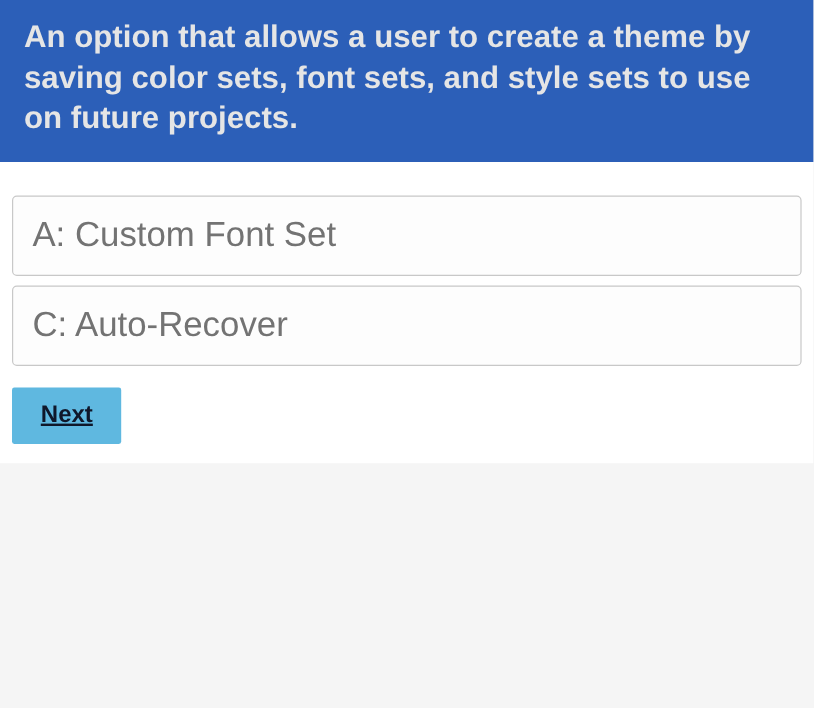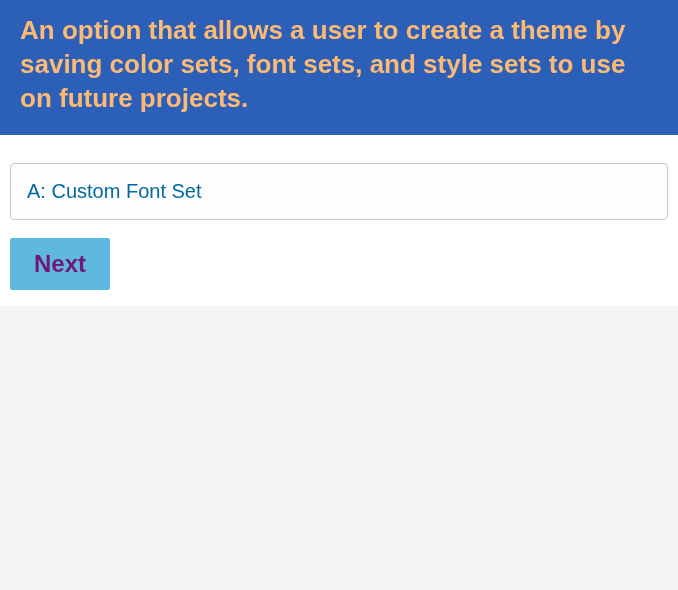--- a/index.html
+++ b/index.html
@@ -9,64 +9,68 @@
     }
     body {
       font-family: Arial, Helvetica, sans-serif;
       width: 678px;
       height: 590px;
       background: #f5f5f5;
       overflow: hidden;
     }
     .question-header {
       background: #2c5fb8;
-      color: #fdba74;
+      color: #e5e5e5;
       padding: 14px 20px 20px 20px;
       font-size: 26px;
       font-weight: bold;
       line-height: 1.3;
     }
     .answers-container {
       background: #ffffff;
       padding: 28px 10px 16px 10px;
     }
     .answer-option {
       border: 1px solid #c8c8c8;
       border-radius: 4px;
       padding: 16px 16px;
       margin-bottom: 8px;
-      font-size: 20px;
-      color: #0369a1;
+      font-size: 29px;
+      color: #737373;
       cursor: pointer;
       background: #fdfdfd;
     }
     .next-button {
       display: inline-block;
       background: #5fb8e0;
-      color: #701a75;
+      color: #0f172a;
       border: none;
       padding: 12px 24px;
-      font-size: 24px;
+      font-size: 20px;
       font-weight: bold;
       margin-top: 10px;
       cursor: pointer;
       border-radius: 2px;
+      text-decoration: underline;
     }
   </style>
 </head>
 <body>
 
 <div class="question-header">
   <span>An option that allows a user to create a theme by saving color sets, font sets, and style sets to use on future projects.</span>
 </div>
 
 <div class="answers-container">
 
   <div class="answer-option">
     <span>A</span><span>: </span><span>Custom Font Set</span>
   </div>
 
 
+  <div class="answer-option">
+    <span>C</span><span>: </span><span>Auto-Recover</span>
+  </div>
 
 
   <button class="next-button">Next</button>
 
 </div>
 
 </body></html>

